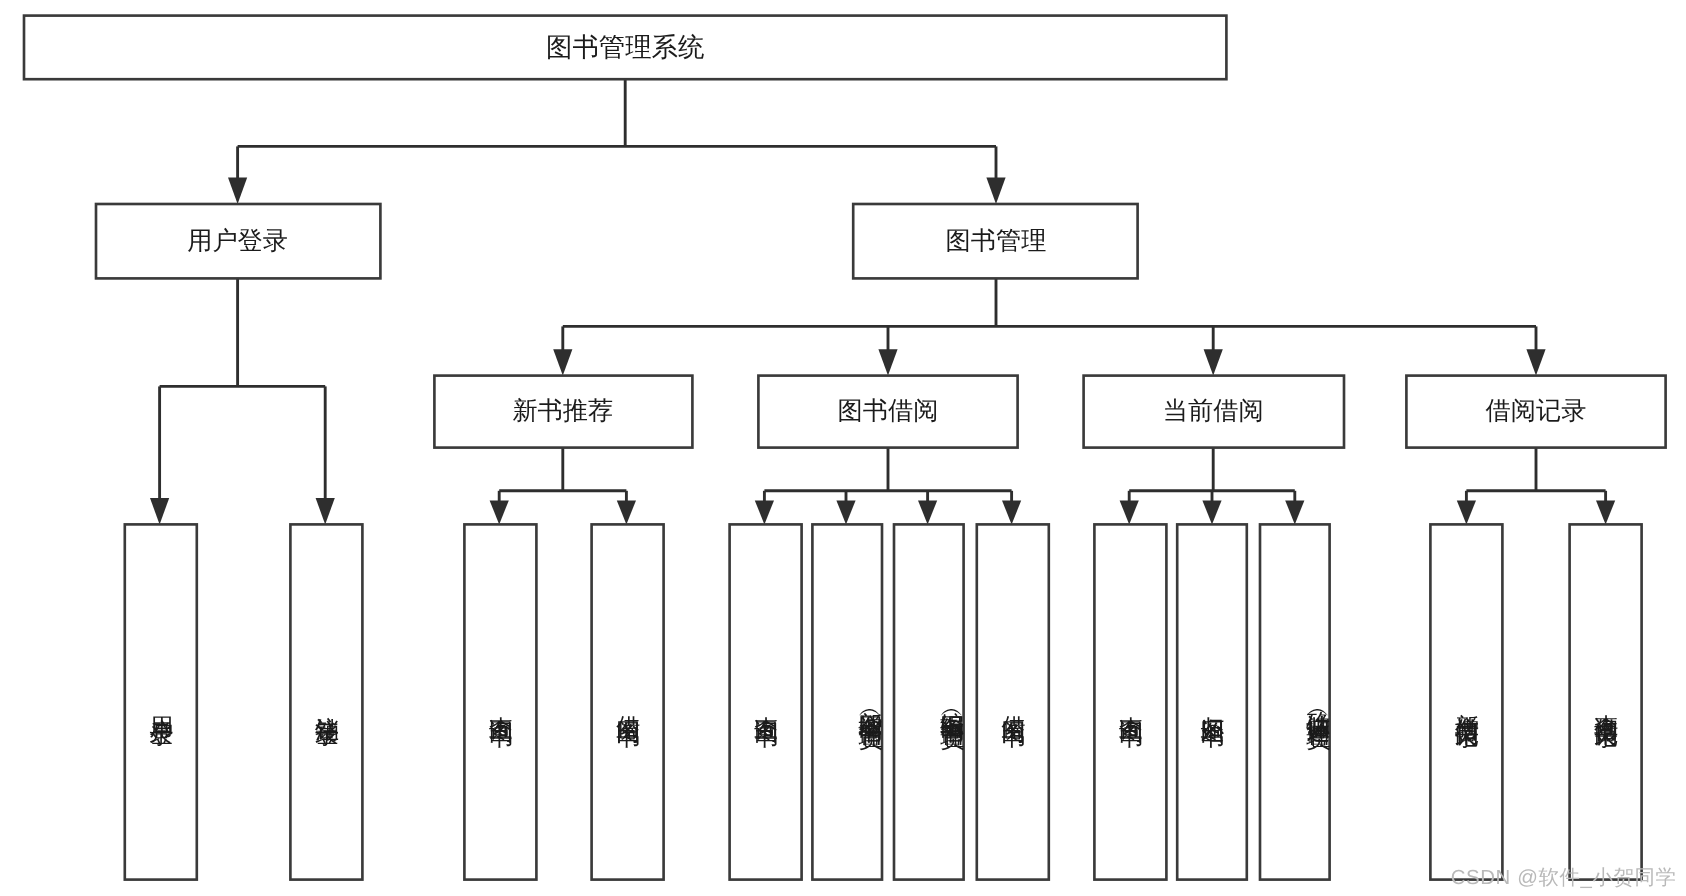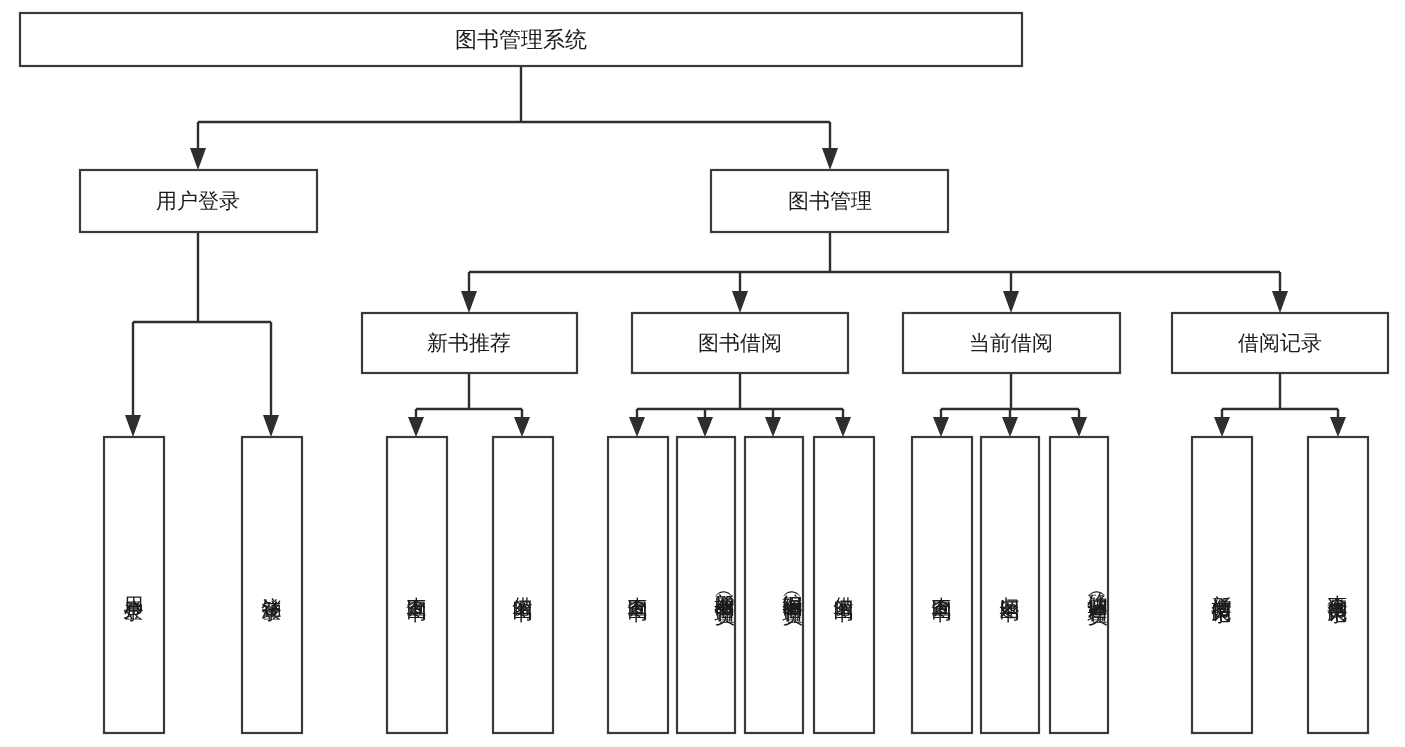--- a/index.html
+++ b/index.html
@@ -229,13 +229,14 @@
   <div class="vlabel" style="left:745px; top:443px; width:58px; height:286px;">编辑图书（管理员）</div>
   <div class="vlabel centered" style="left:814px; top:437px; width:60px; height:296px;">借阅图书</div>
 
   <div class="vlabel centered" style="left:912px; top:437px; width:60px; height:296px;">查询图书</div>
   <div class="vlabel centered" style="left:981px; top:437px; width:58px; height:296px;">归还图书</div>
   <div class="vlabel" style="left:1050px; top:443px; width:58px; height:286px;">确认归还（管理员）</div>
 
   <div class="vlabel centered" style="left:1192px; top:447px; width:60px; height:276px;">新增借阅记录</div>
   <div class="vlabel centered" style="left:1308px; top:447px; width:60px; height:276px;">查询借阅记录</div>
 
+  <div class="watermark">CSDN @软件_小贺同学</div>
 </div>
 
 </body></html>

